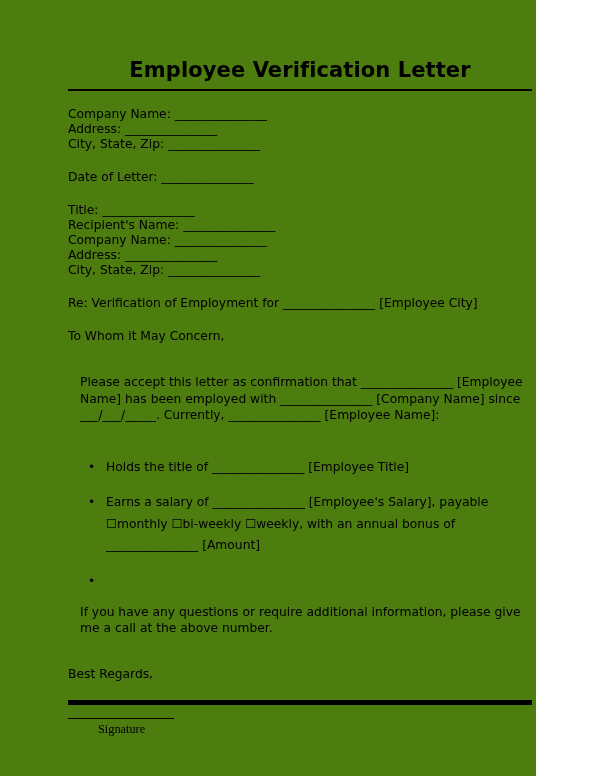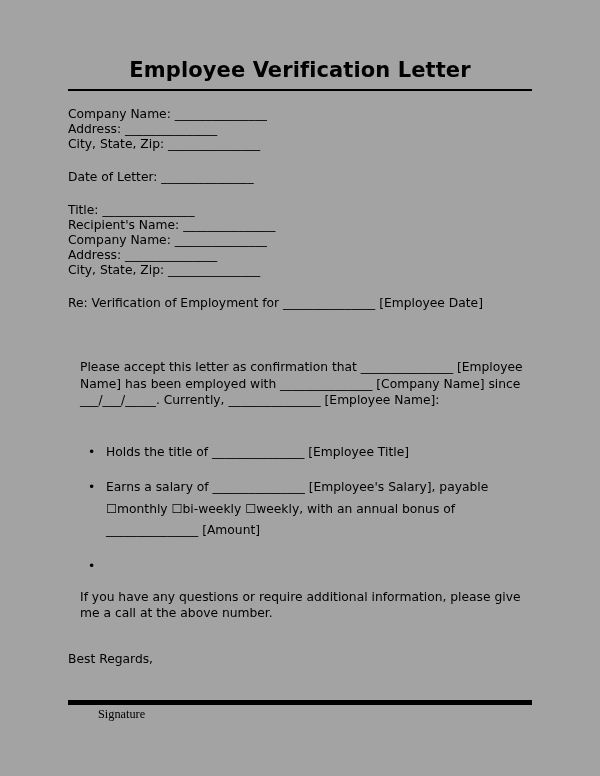--- a/index.html
+++ b/index.html
@@ -9,23 +9,23 @@
   }
   body {
     width: 600px;
     height: 776px;
     font-family: "DejaVu Sans", sans-serif;
     color: #000000;
     overflow: hidden;
   }
   .page {
     position: relative;
-    width: 600px;
+    width: 536px;
     height: 776px;
-    background: #a3a3a3;
+    background: #4d7c0f;
   }
   .doc {
     position: absolute;
     left: 68px;
     top: 58px;
     width: 464px;
   }
   .doc-title {
     font-size: 21px;
     font-weight: bold;
@@ -127,24 +127,25 @@
     <div class="block">
       <p class="line">Title: _______________</p>
       <p class="line">Recipient's Name: _______________</p>
       <p class="line">Company Name: _______________</p>
       <p class="line">Address: _______________</p>
       <p class="line">City, State, Zip: _______________</p>
     </div>
 
     <div class="gap-md"></div>
 
-    <p class="line">Re: Verification of Employment for _______________ [Employee Date]</p>
+    <p class="line">Re: Verification of Employment for _______________ [Employee City]</p>
 
     <div class="gap-md"></div>
 
+    <p class="line">To Whom it May Concern,</p>
 
     <div class="gap-md"></div>
 
     <p class="para">Please accept this letter as confirmation that _______________ [Employee Name] has been employed with _______________ [Company Name] since ___/___/_____. Currently, _______________ [Employee Name]:</p>
 
     <div class="gap-lg"></div>
 
     <ul class="bullets">
       <li class="bullet-item">
         <span class="bullet-dot">•</span>

